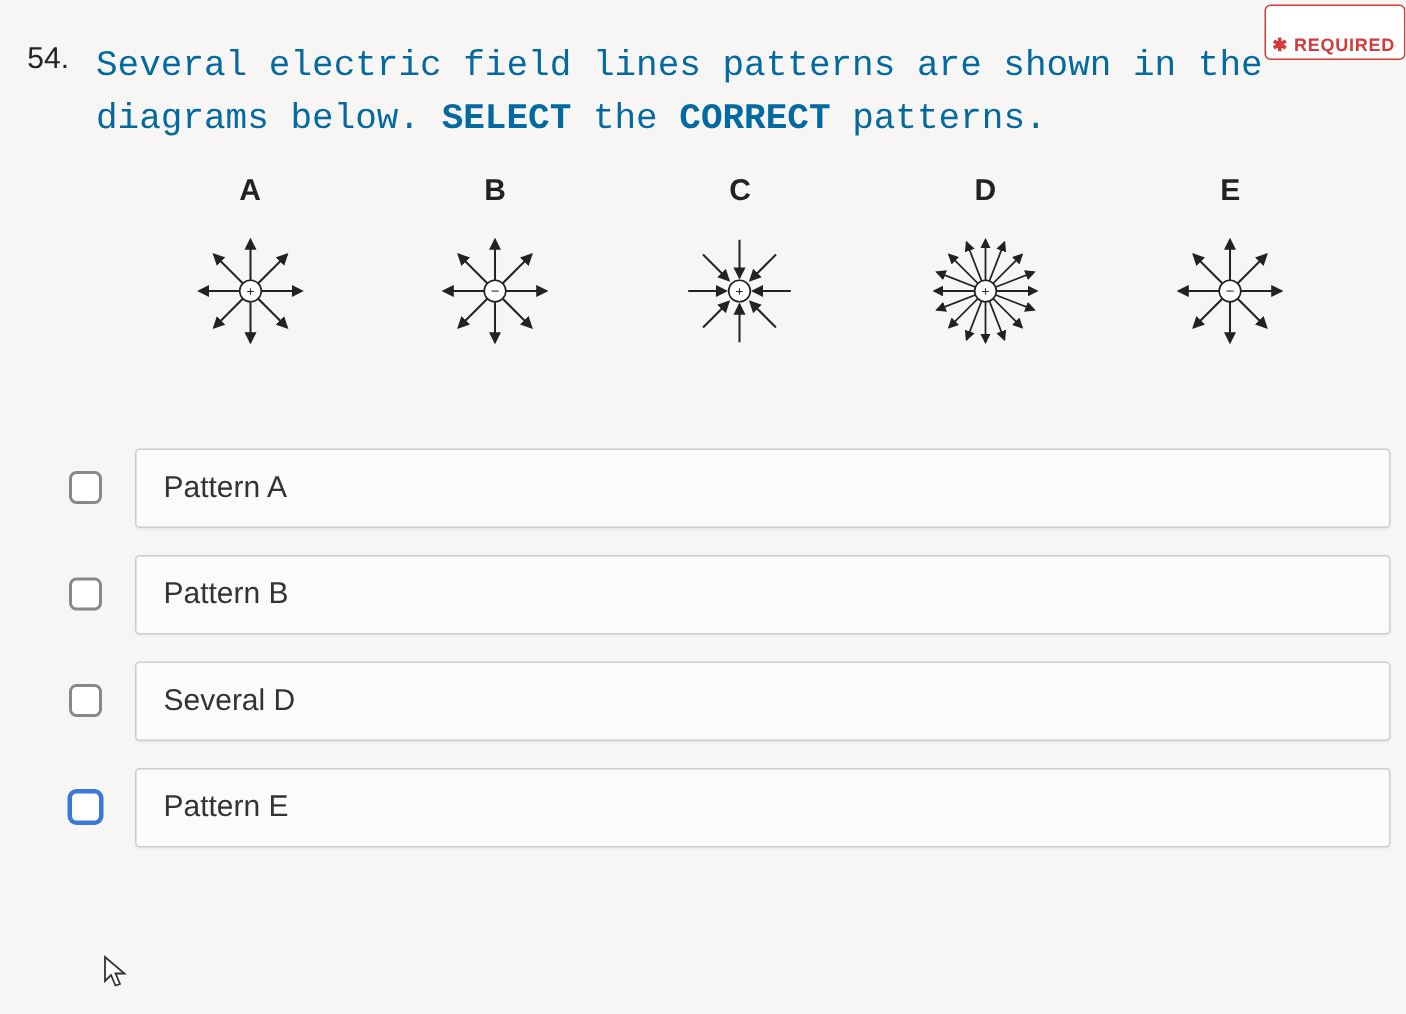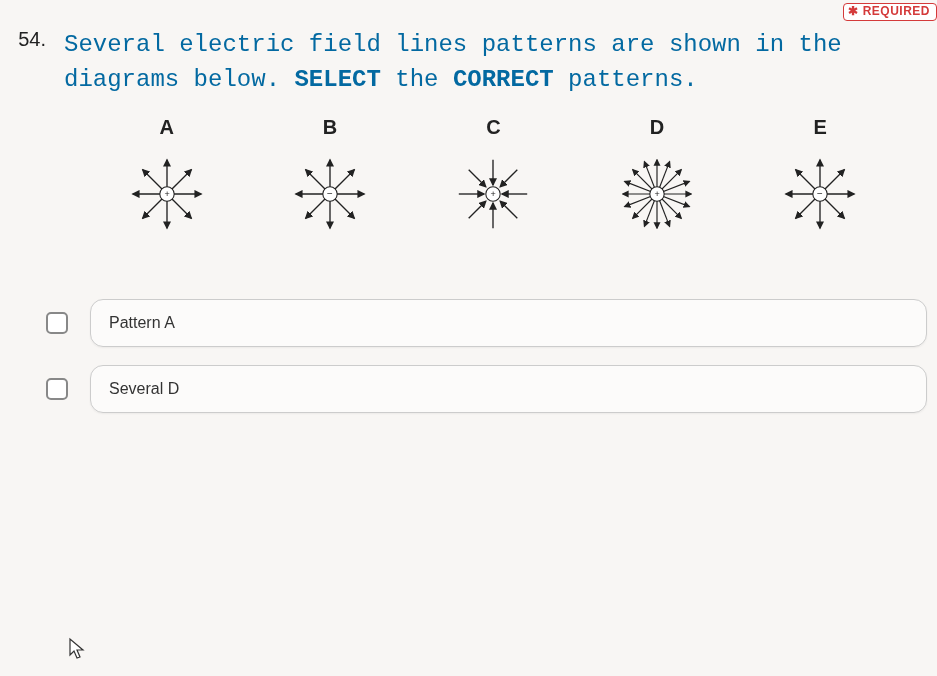--- a/index.html
+++ b/index.html
@@ -13,21 +13,21 @@
     height: 676px;
     position: relative;
     overflow: hidden;
   }
   .required-badge {
     position: absolute;
     top: 3px;
     right: 0;
     border: 1px solid #d43a3a;
     border-radius: 4px;
-    padding: 0 6px 2px 4px;
+    padding: 19px 6px 2px 4px;
     font-size: 12px;
     font-weight: 600;
     color: #d43a3a;
     background: #fff;
     letter-spacing: 0.5px;
   }
   .required-badge .star { color: #d43a3a; margin-right: 4px; font-weight: bold;}
   .question-row {
     display: flex;
     gap: 18px;
@@ -87,24 +87,24 @@
     flex-shrink: 0;
     margin-left: 6px;
   }
   .checkbox.active {
     border-color: #3a7ad4;
     box-shadow: 0 0 0 1px #3a7ad4;
   }
   .option-box {
     flex: 1;
     border: 1px solid #ccc;
-    border-radius: 13px;
+    border-radius: 3px;
     background: rgba(255,255,255,0.5);
     padding: 14px 18px;
-    font-size: 16px;
+    font-size: 20px;
     color: #333;
     box-shadow: 0 1px 2px rgba(0,0,0,0.05);
   }
   .cursor {
     position: absolute;
     left: 64px;
     bottom: 8px;
     font-size: 20px;
     pointer-events: none;
   }
@@ -249,21 +249,29 @@
   </div>
 </div>
 
 <div class="options">
   <div class="option-row">
     <div class="checkbox"></div>
     <div class="option-box"><span>Pattern A</span></div>
   </div>
   <div class="option-row">
     <div class="checkbox"></div>
+    <div class="option-box"><span>Pattern B</span></div>
+  </div>
+  <div class="option-row">
+    <div class="checkbox"></div>
     <div class="option-box"><span>Several D</span></div>
+  </div>
+  <div class="option-row">
+    <div class="checkbox active"></div>
+    <div class="option-box"><span>Pattern E</span></div>
   </div>
 </div>
 
 <div class="cursor">
   <svg width="24" height="26" viewBox="0 0 24 26">
     <path d="M6 2 L6 18 L10 14 L13 21 L16 20 L13 13 L19 13 Z" fill="#fff" stroke="#333" stroke-width="1.2"></path>
   </svg>
 </div>
 
 </body></html>

